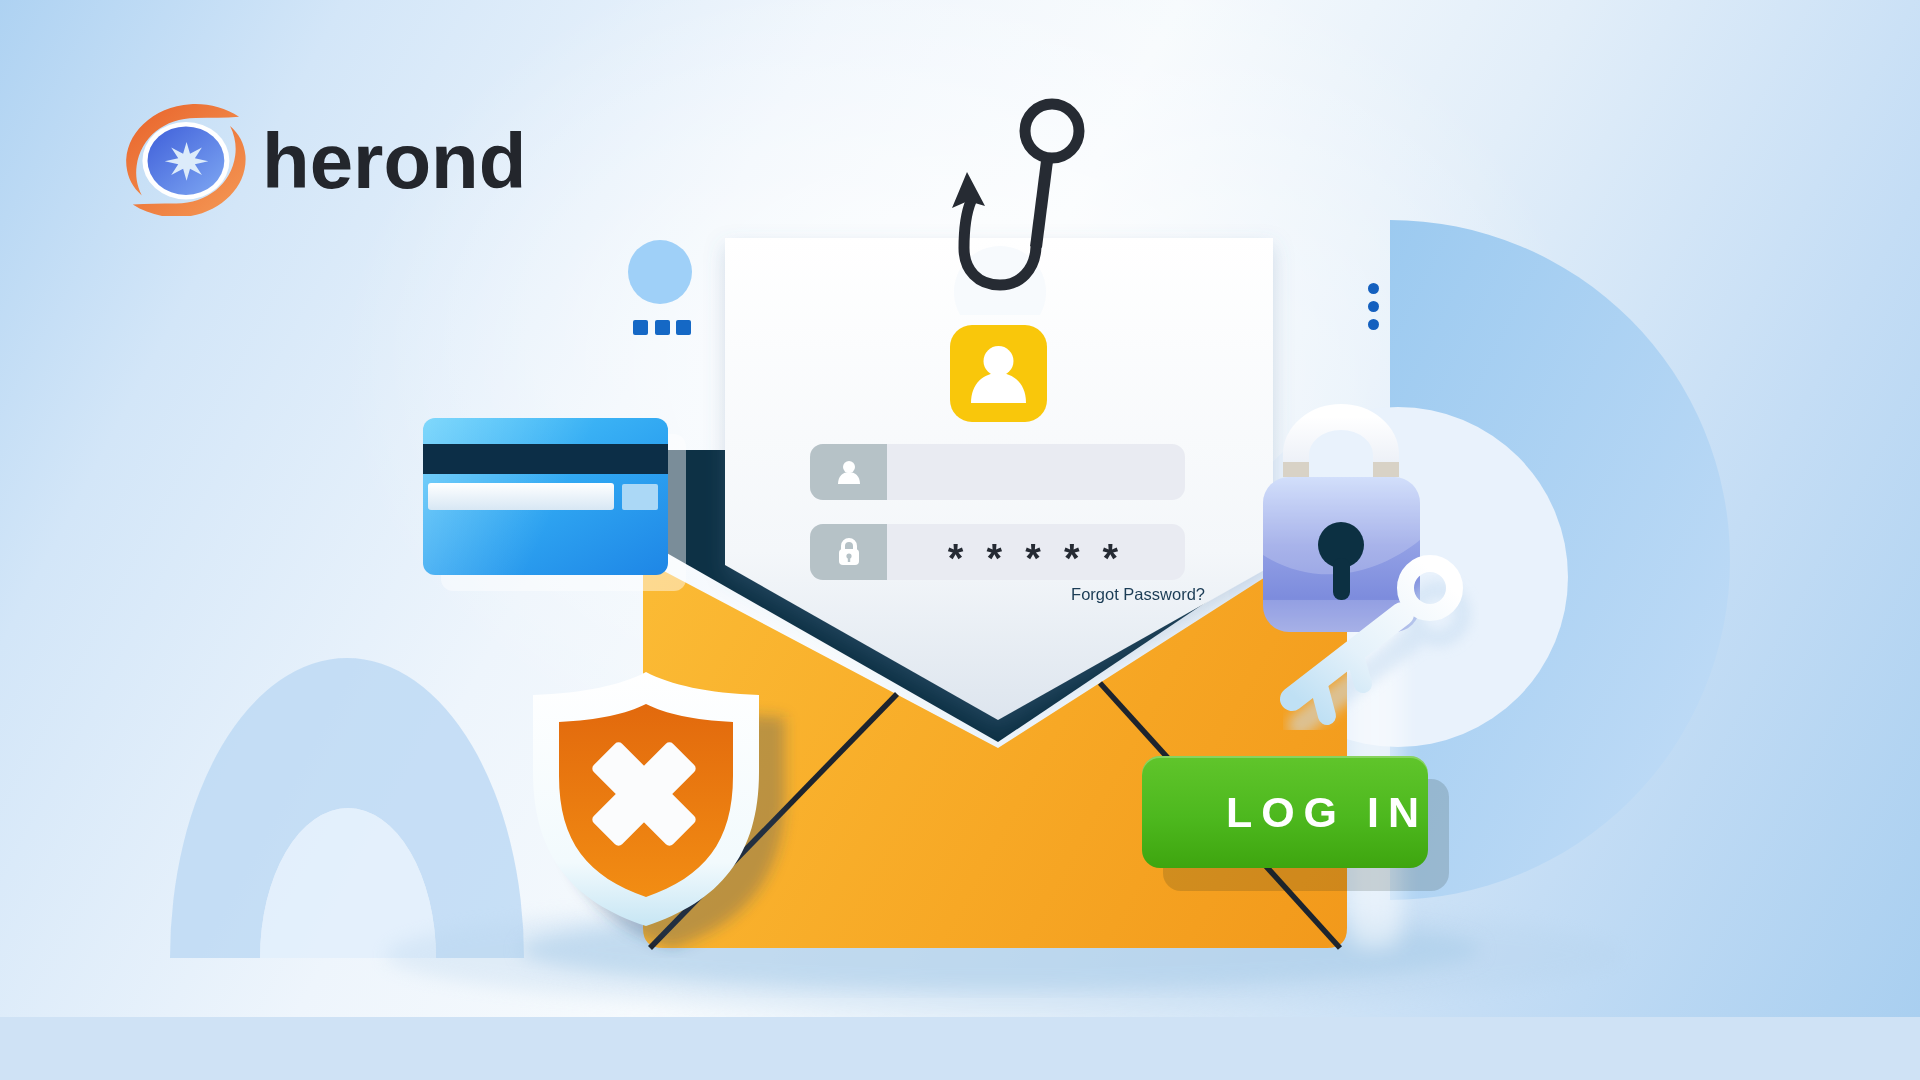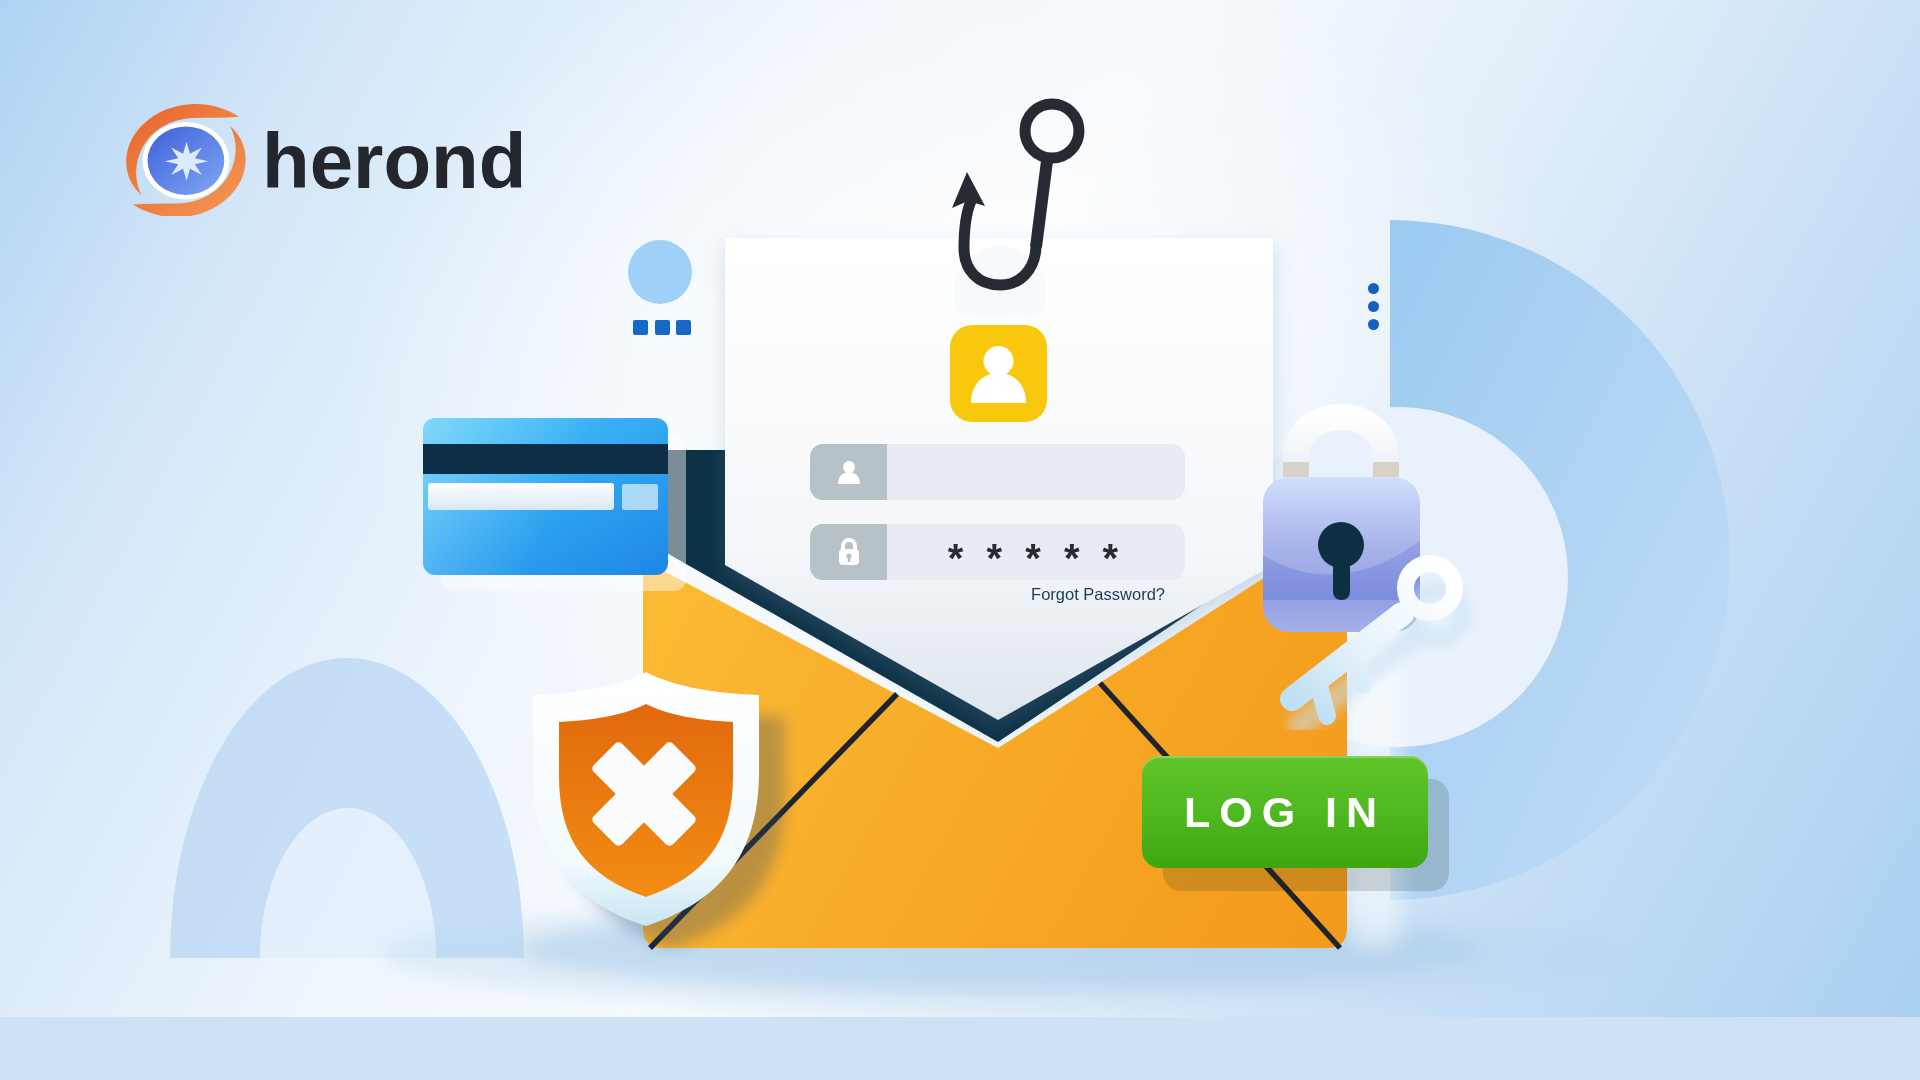--- a/index.html
+++ b/index.html
@@ -22,26 +22,26 @@
   
   .avatar{left:950px;top:325px;width:97px;height:97px;border-radius:22px;background:#f9c70b;}
   .field{left:810px;width:375px;height:56px;border-radius:13px;background:#e9ebf2;overflow:hidden;}
   .field .seg{position:absolute;left:0;top:0;bottom:0;width:77px;background:#b6c2c7;display:flex;align-items:center;justify-content:center;}
   .field .txt{position:absolute;left:77px;right:0;top:0;bottom:0;display:flex;align-items:center;justify-content:center;
     font-weight:bold;color:#252a33;}
   #username-field{top:444px;}
   #password-field{top:524px;}
   #username-field .txt{font-size:22px;letter-spacing:8px;}
   #password-field .txt{font-size:40px;letter-spacing:6px;padding-top:12px;}
-  #forgot{top:585px;left:788px;width:377px;text-align:right;font-size:16.5px;color:#1b3c55;}
+  #forgot{top:585px;left:828px;width:377px;text-align:right;font-size:16.5px;color:#1b3c55;}
   
   .btn-shadow{left:1163px;top:779px;width:286px;height:112px;border-radius:18px;background:rgba(25,35,25,0.16);}
   .login-btn{left:1142px;top:756px;width:286px;height:112px;border-radius:18px;
     background:linear-gradient(180deg,#60c52b 0%,#4db81e 55%,#3ea50f 100%);
-    display:flex;align-items:center;justify-content:center;color:#fff;font-weight:bold;font-size:43px;letter-spacing:9px;
+    display:flex;align-items:center;justify-content:flex-end;color:#fff;font-weight:bold;font-size:43px;letter-spacing:9px;
     box-shadow:inset 0 2px 0 rgba(255,255,255,0.25);}
   
   #credit-card{left:423px;top:418px;width:245px;height:157px;}
   #credit-card .cc-shadow{position:absolute;left:18px;top:16px;width:245px;height:157px;border-radius:12px;background:rgba(255,255,255,0.45);}
   #credit-card .cc-main{position:absolute;left:0;top:0;width:245px;height:157px;border-radius:12px;
     background:linear-gradient(115deg,rgba(255,255,255,0.28),rgba(255,255,255,0) 55%),
                linear-gradient(150deg,#4fc9fb 0%,#2ea4f1 55%,#1e86e6 100%);}
   #credit-card .cc-stripe{position:absolute;left:0;top:26px;width:245px;height:30px;background:#0c2e47;}
   #credit-card .cc-sign{position:absolute;left:5px;top:65px;width:186px;height:27px;border-radius:3px;
     background:linear-gradient(180deg,#ffffff,#d7e7f4);}

